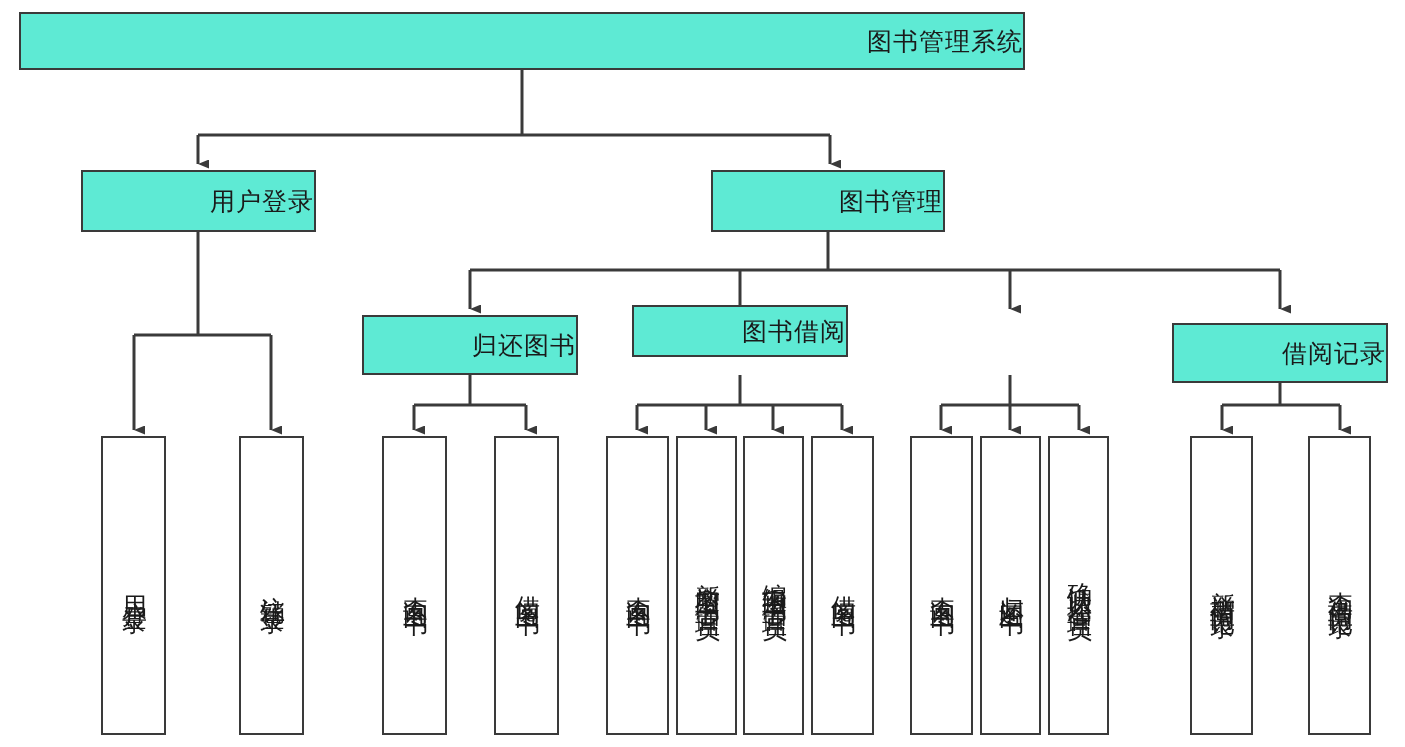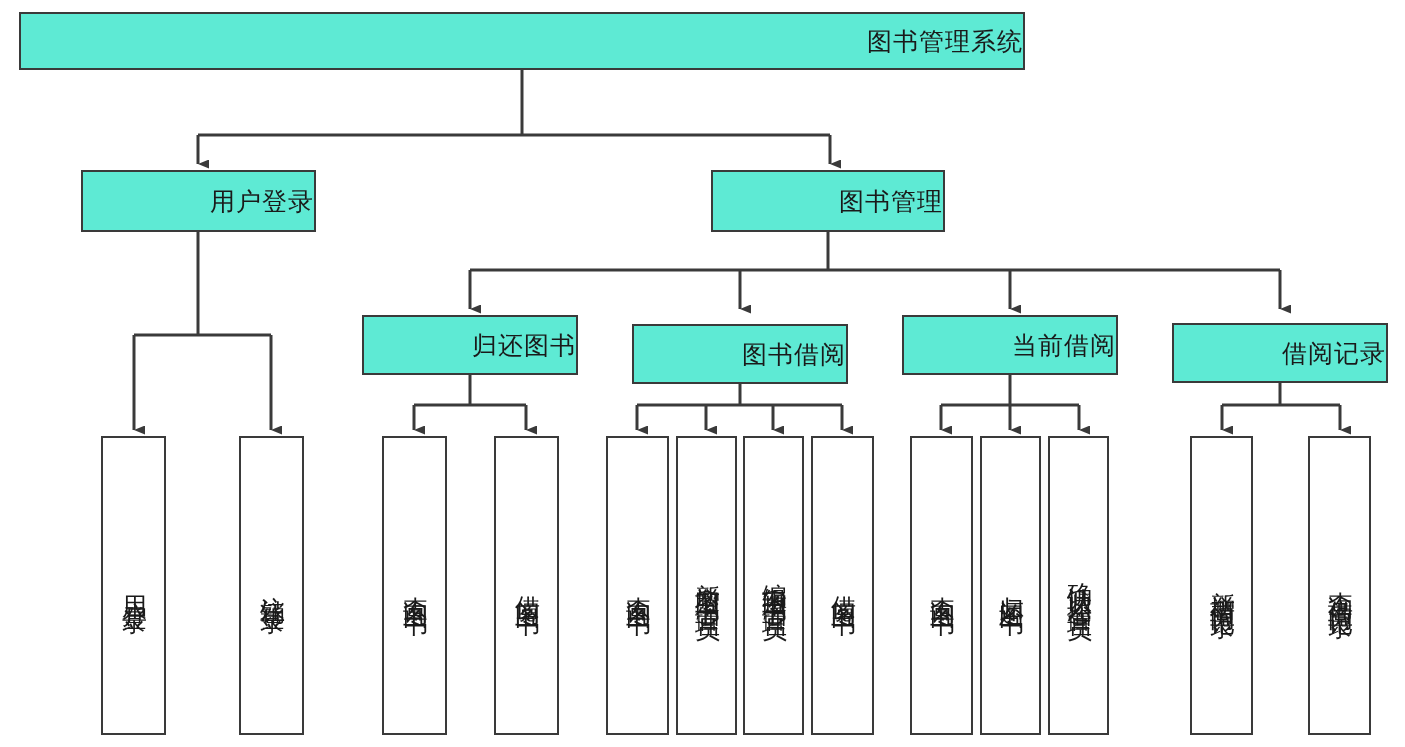--- a/index.html
+++ b/index.html
@@ -136,25 +136,22 @@
   <div class="node-box" style="left:81px; top:170px; width:235px; height:62px;">
     <span class="node-label">用户登录</span>
   </div>
   <div class="node-box" style="left:711px; top:170px; width:234px; height:62px;padding-left:24px;">
     <span class="node-label">图书管理</span>
   </div>
 
   <div class="node-box" style="left:362px; top:315px; width:216px; height:60px;">
     <span class="node-label">归还图书</span>
   </div>
-  <div class="node-box" style="left:632px; top:324px; width:216px; height:60px;">
+  <div class="node-box" style="left:632px; top:305px; width:216px; height:52px;">
     <span class="node-label">图书借阅</span>
-  </div>
-  <div class="node-box" style="left:902px; top:315px; width:216px; height:60px;">
-    <span class="node-label">当前借阅</span>
   </div>
   <div class="node-box" style="left:1172px; top:315px; width:216px; height:60px;margin-top:8px;">
     <span class="node-label">借阅记录</span>
   </div>
 
   <div class="leaf-box" style="left:101px; top:436px; width:65px; height:299px;">
     <span class="leaf-label">用户登录</span>
   </div>
   <div class="leaf-box" style="left:239px; top:436px; width:65px; height:299px;">
     <span class="leaf-label">注销登录</span>

